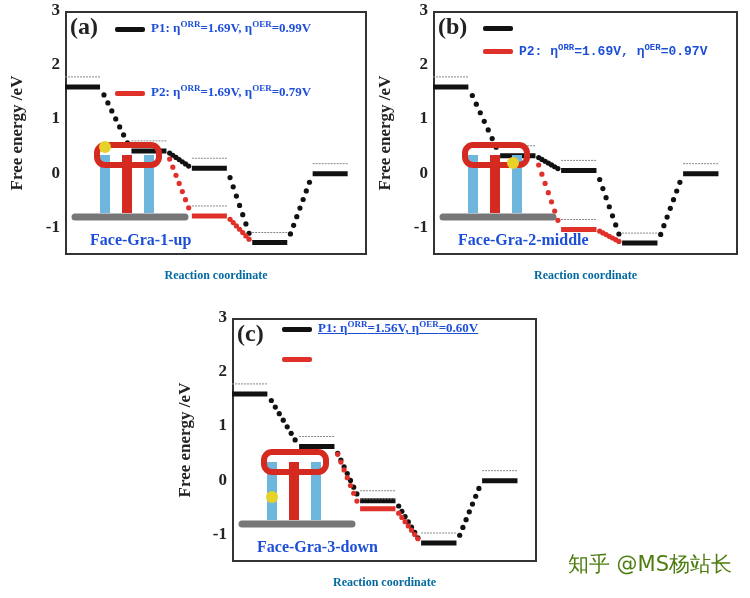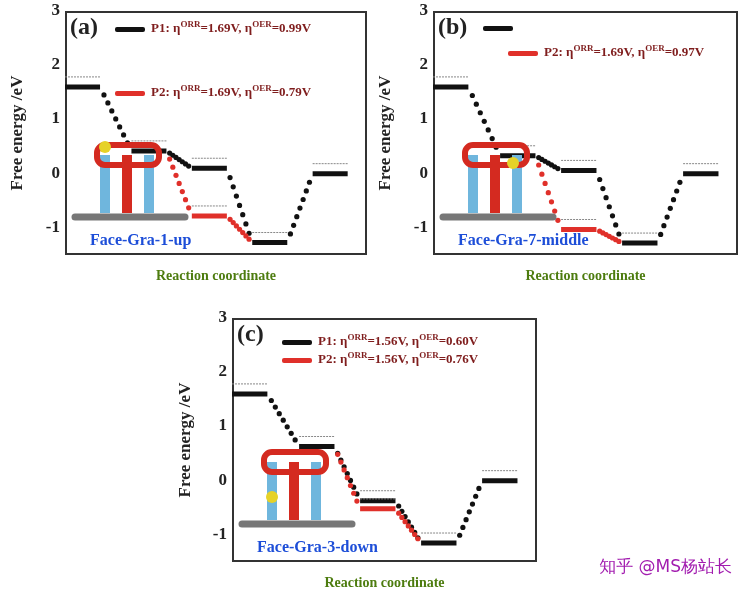--- a/index.html
+++ b/index.html
@@ -1,25 +1,25 @@
 <!DOCTYPE html>
 <html><head>
 <meta charset="utf-8">
 <style>
   body { margin:0; background:#fff; width:750px; height:598px; position:relative; overflow:hidden; font-family:"Liberation Serif", serif; }
   .panel { position:absolute; }
   .frame { position:absolute; border:2px solid #333; box-sizing:border-box; }
   .ytick { position:absolute; font-weight:bold; font-size:17px; color:#222; text-align:right; width:22px; }
   .ylab { position:absolute; font-weight:bold; font-size:17px; color:#222; transform:rotate(-90deg); transform-origin:center; white-space:nowrap; }
-  .xlab { position:absolute; font-weight:bold; font-size:14px; color:#4d7c0f; white-space:nowrap; }
+  .xlab { position:absolute; font-weight:bold; font-size:12px; color:#0369a1; white-space:nowrap; }
   .plabel { position:absolute; font-weight:bold; font-size:24px; color:#222; }
-  .legend { position:absolute; font-weight:bold; font-size:13px; color:#7f1d1d; white-space:nowrap; }
+  .legend { position:absolute; font-weight:bold; font-size:13px; color:#1d4ed8; white-space:nowrap; }
   .legend .sw { display:inline-block; width:30px; height:5px; vertical-align:middle; margin-right:6px; border-radius:2px; }
   .name { position:absolute; font-weight:bold; font-size:16px; color:#1d4ed8; white-space:nowrap;padding-left:22px; }
-  .watermark { position:absolute; right:18px; bottom:20px; font-family:"DejaVu Sans", sans-serif; font-size:17px; color:#a21caf; }
+  .watermark { position:absolute; right:18px; bottom:20px; font-family:"DejaVu Sans", sans-serif; font-size:21px; color:#4d7c0f; }
   svg { position:absolute; left:0; top:0; overflow:visible; }
 </style>
 </head>
 <body>
 
 <div id="root">
     <div class="panel" style="left: 0px; top: 0px;">
       <div class="frame" style="left: 65px; top: 11px; width: 302px; height: 244px;"></div>
       <div class="ytick" style="left: 38px; top: 0px;">3</div>
       <div class="ytick" style="left: 38px; top: 54.2222px;">2</div>
@@ -99,22 +99,22 @@
       <div class="frame" style="left: 433px; top: 11px; width: 305px; height: 244px;"></div>
       <div class="ytick" style="left: 406px; top: 0px;">3</div>
       <div class="ytick" style="left: 406px; top: 54.2222px;">2</div>
       <div class="ytick" style="left: 406px; top: 108.444px;">1</div>
       <div class="ytick" style="left: 406px; top: 162.667px;">0</div>
       <div class="ytick" style="left: 406px; top: 216.889px;">-1</div>
       <div class="ylab" style="left: 320px; top: 123px; width: 130px; text-align: center;">Free energy /eV</div>
       <div class="xlab" style="left: 495.5px; top: 268px; width: 180px; text-align: center;">Reaction coordinate</div>
       <div class="plabel" style="left: 438px; top: 13px;">(b)</div>
       <div class="legend" style="left: 483px; top: 19px;"><span class="sw" style="background: rgb(17, 17, 17);"></span></div>
-      <div class="legend" style="left: 508px; top: 43px;"><span class="sw" style="background: rgb(224, 48, 42);"></span><span>P2: η<sup style="font-size:9px">ORR</sup>=1.69V, η<sup style="font-size:9px">OER</sup>=0.97V</span></div>
-      <div class="name" style="left: 436px; top: 231px;">Face-Gra-7-middle</div>
+      <div class="legend" style="left: 483px; top: 43px; font-family: Liberation Mono, monospace;"><span class="sw" style="background: rgb(224, 48, 42);"></span><span>P2: η<sup style="font-size:9px">ORR</sup>=1.69V, η<sup style="font-size:9px">OER</sup>=0.97V</span></div>
+      <div class="name" style="left: 436px; top: 231px;">Face-Gra-2-middle</div>
       <svg width="750" height="598">
         <line x1="433" y1="86.91111111111111" x2="468.38" y2="86.91111111111111" stroke="#111" stroke-width="5"></line>
         <line x1="433" y1="76.91111111111111" x2="468.38" y2="76.91111111111111" stroke="#888" stroke-width="1" stroke-dasharray="2 1"></line>
         <line x1="500.1" y1="155.77333333333334" x2="535.48" y2="155.77333333333334" stroke="#111" stroke-width="5"></line>
         <line x1="500.1" y1="145.77333333333334" x2="535.48" y2="145.77333333333334" stroke="#888" stroke-width="1" stroke-dasharray="2 1"></line>
         <line x1="561.1" y1="170.41333333333333" x2="596.48" y2="170.41333333333333" stroke="#111" stroke-width="5"></line>
         <line x1="561.1" y1="160.41333333333333" x2="596.48" y2="160.41333333333333" stroke="#888" stroke-width="1" stroke-dasharray="2 1"></line>
         <line x1="622.1" y1="243.07111111111112" x2="657.48" y2="243.07111111111112" stroke="#111" stroke-width="5"></line>
         <line x1="622.1" y1="233.07111111111112" x2="657.48" y2="233.07111111111112" stroke="#888" stroke-width="1" stroke-dasharray="2 1"></line>
         <line x1="683.1" y1="173.66666666666666" x2="718.48" y2="173.66666666666666" stroke="#111" stroke-width="5"></line>
@@ -174,22 +174,22 @@
     <div class="panel" style="left: 0px; top: 0px;">
       <div class="frame" style="left: 232px; top: 318px; width: 305px; height: 244px;"></div>
       <div class="ytick" style="left: 205px; top: 307px;">3</div>
       <div class="ytick" style="left: 205px; top: 361.222px;">2</div>
       <div class="ytick" style="left: 205px; top: 415.444px;">1</div>
       <div class="ytick" style="left: 205px; top: 469.667px;">0</div>
       <div class="ytick" style="left: 205px; top: 523.889px;">-1</div>
       <div class="ylab" style="left: 120px; top: 430px; width: 130px; text-align: center;">Free energy /eV</div>
       <div class="xlab" style="left: 294.5px; top: 575px; width: 180px; text-align: center;">Reaction coordinate</div>
       <div class="plabel" style="left: 237px; top: 320px;">(c)</div>
-      <div class="legend" style="left: 282px; top: 332px;"><span class="sw" style="background: rgb(17, 17, 17);"></span><span>P1: η<sup style="font-size:9px">ORR</sup>=1.56V, η<sup style="font-size:9px">OER</sup>=0.60V</span></div>
-      <div class="legend" style="left: 282px; top: 350px;"><span class="sw" style="background: rgb(224, 48, 42);"></span><span>P2: η<sup style="font-size:9px">ORR</sup>=1.56V, η<sup style="font-size:9px">OER</sup>=0.76V</span></div>
+      <div class="legend" style="left: 282px; top: 319px; text-decoration: underline;"><span class="sw" style="background: rgb(17, 17, 17);"></span><span>P1: η<sup style="font-size:9px">ORR</sup>=1.56V, η<sup style="font-size:9px">OER</sup>=0.60V</span></div>
+      <div class="legend" style="left: 282px; top: 350px;"><span class="sw" style="background: rgb(224, 48, 42);"></span></div>
       <div class="name" style="left: 235px; top: 538px;">Face-Gra-3-down</div>
       <svg width="750" height="598">
         <line x1="232" y1="393.9111111111111" x2="267.38" y2="393.9111111111111" stroke="#111" stroke-width="5"></line>
         <line x1="232" y1="383.9111111111111" x2="267.38" y2="383.9111111111111" stroke="#888" stroke-width="1" stroke-dasharray="2 1"></line>
         <line x1="299.1" y1="446.50666666666666" x2="334.48" y2="446.50666666666666" stroke="#111" stroke-width="5"></line>
         <line x1="299.1" y1="436.50666666666666" x2="334.48" y2="436.50666666666666" stroke="#888" stroke-width="1" stroke-dasharray="2 1"></line>
         <line x1="360.1" y1="500.7288888888889" x2="395.48" y2="500.7288888888889" stroke="#111" stroke-width="5"></line>
         <line x1="360.1" y1="490.7288888888889" x2="395.48" y2="490.7288888888889" stroke="#888" stroke-width="1" stroke-dasharray="2 1"></line>
         <line x1="421.1" y1="543.0222222222222" x2="456.48" y2="543.0222222222222" stroke="#111" stroke-width="5"></line>
         <line x1="421.1" y1="533.0222222222222" x2="456.48" y2="533.0222222222222" stroke="#888" stroke-width="1" stroke-dasharray="2 1"></line>

